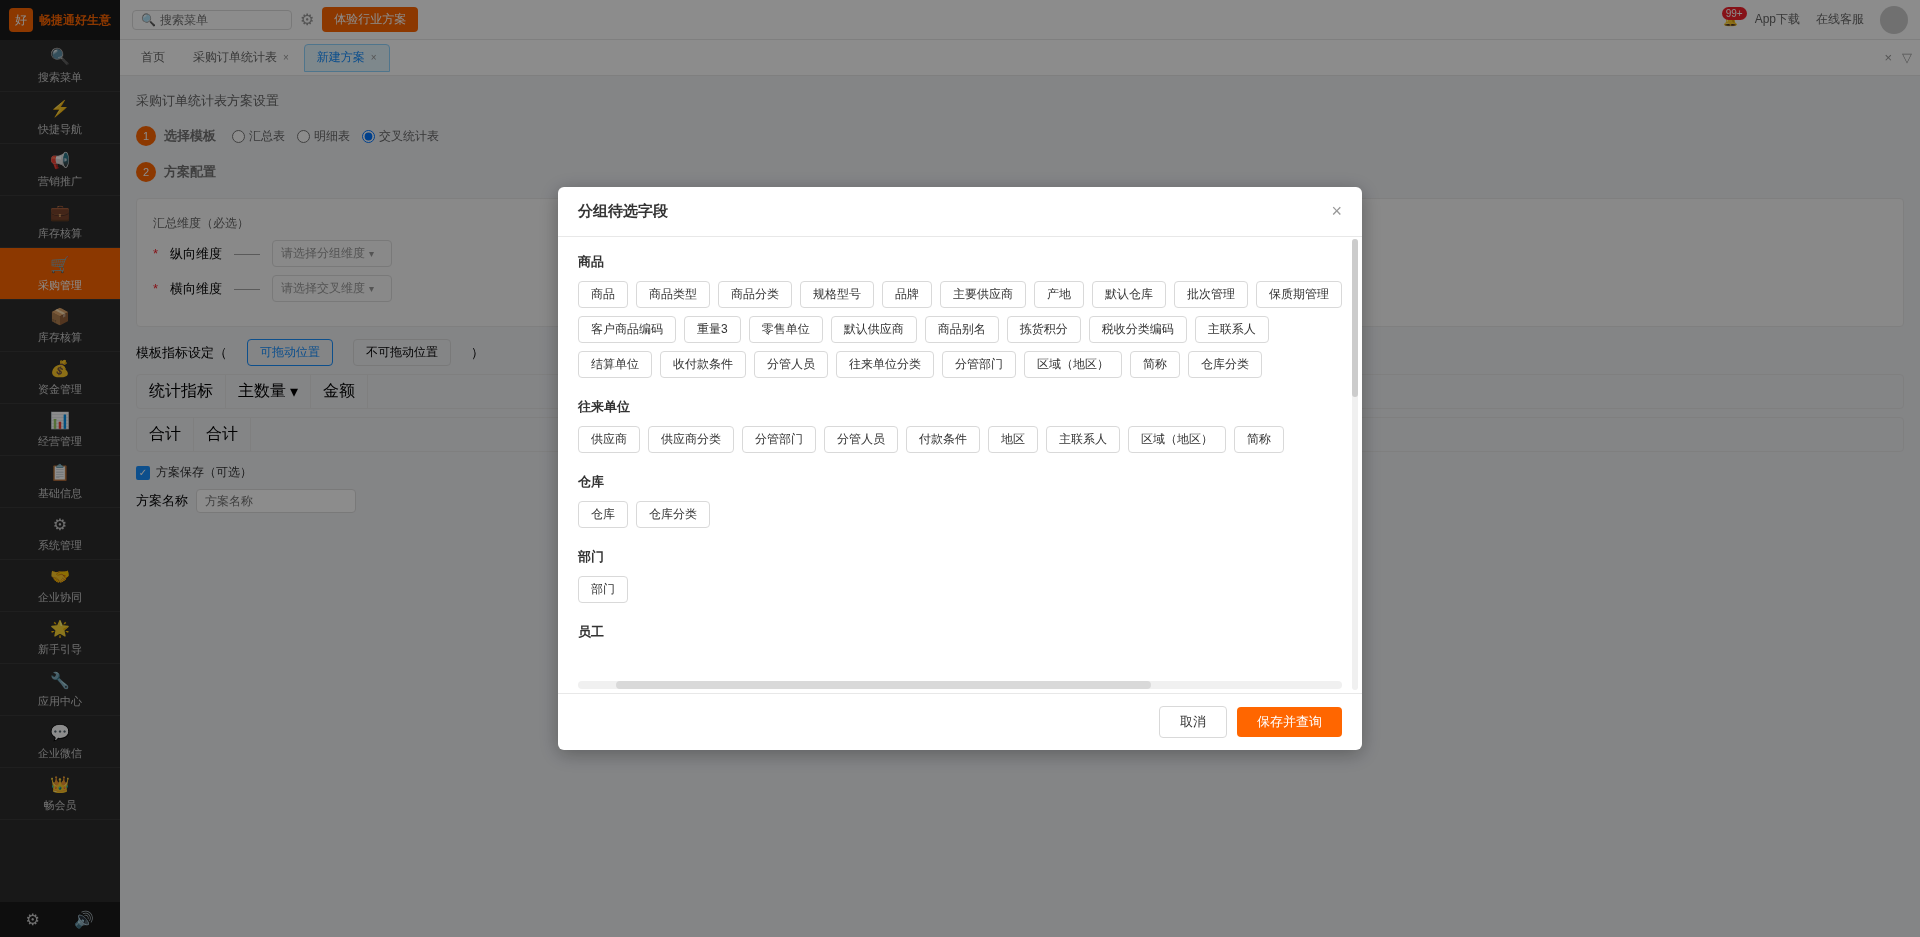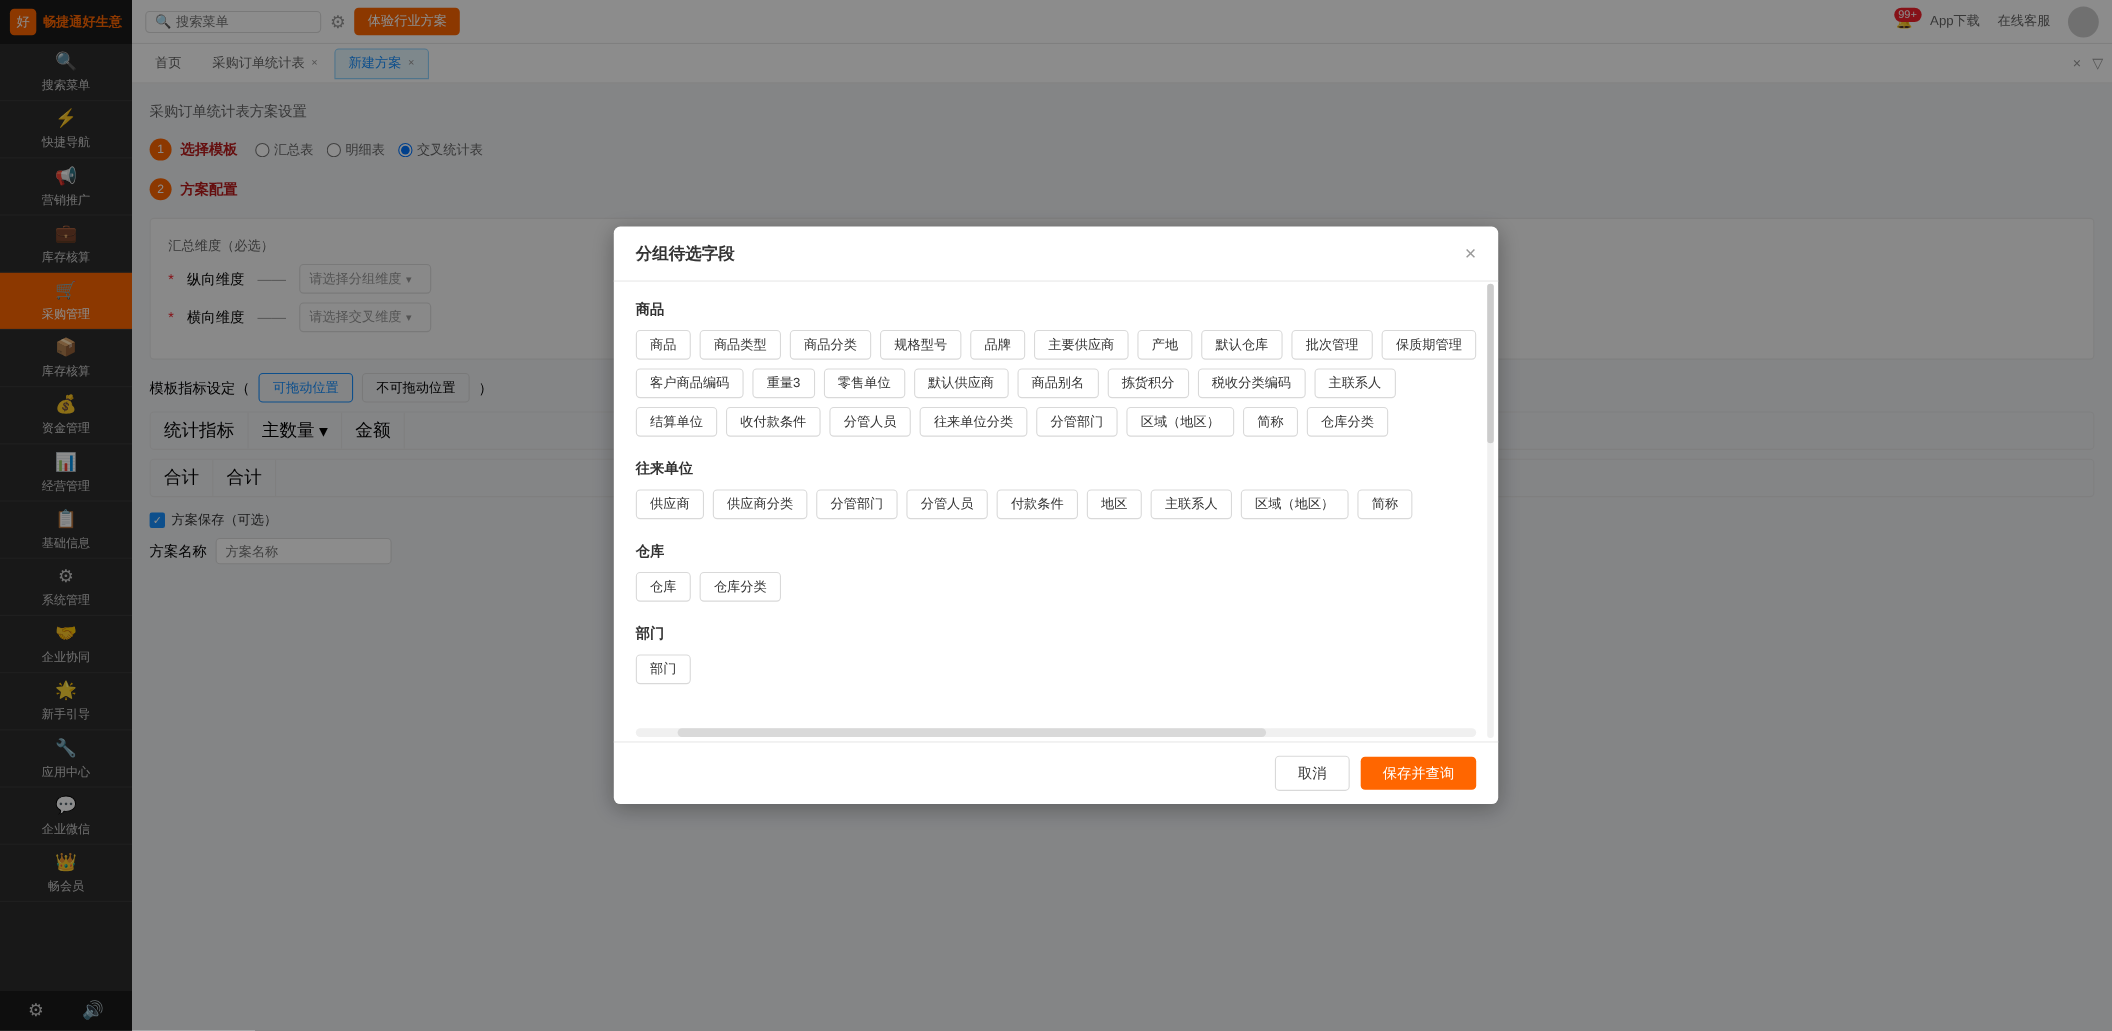--- a/index.html
+++ b/index.html
@@ -112,21 +112,21 @@
       min-height: calc(100vh - 76px);
     }
 
     
     .page-title { font-size: 13px; color: #666; margin-bottom: 16px; }
 
     
     .steps { display: flex; align-items: center; gap: 16px; margin-bottom: 16px; }
     .step { display: flex; align-items: center; gap: 8px; }
     .step-num { width: 20px; height: 20px; border-radius: 50%; background: #ff6600; color: white; display: flex; align-items: center; justify-content: center; font-size: 11px; }
-    .step-label { font-size: 13px; color: #b91c1c; font-weight: bold; }
+    .step-label { font-size: 13px; color: #737373; font-weight: bold; }
     .radio-group { display: flex; align-items: center; gap: 12px; }
     .radio-item { display: flex; align-items: center; gap: 4px; font-size: 12px; color: #666; cursor: pointer; }
 
     
     .form-section { background: #f9f9f9; border: 1px solid #e8e8e8; border-radius: 4px; padding: 16px; margin-bottom: 12px; }
     .form-label { font-size: 12px; color: #666; margin-bottom: 8px; }
     .required { color: #f5222d; }
     .form-row { display: flex; align-items: center; gap: 12px; margin-bottom: 8px; }
     .form-input { border: 1px solid #ddd; border-radius: 4px; padding: 4px 8px; font-size: 12px; color: #999; }
 
@@ -386,21 +386,21 @@
       <span class="required">*</span>
       <span>横向维度</span>
       <span style="color:#999;">——</span>
       <div class="select-input">
         <span>请选择交叉维度</span>
         <span class="arrow-down">▾</span>
       </div>
     </div>
   </div>
 
-  <div style="display:flex;align-items:center;gap:8px;margin-bottom:8px;">
+  <div style="display:flex;align-items:center;gap:20px;margin-bottom:8px;">
     <span>模板指标设定（</span>
     <span class="position-tag" style="color:#1890ff;border-color:#1890ff;">可拖动位置</span>
     <span class="position-tag">不可拖动位置</span>
     <span>）</span>
   </div>
 
   <div class="indicator-row" style="margin-bottom:8px;">
     <div class="indicator-cell">
       <span>统计指标</span>
     </div>
@@ -502,20 +502,24 @@
         </div>
       </div>
 
       <div class="field-group">
         <div class="field-group-title">部门</div>
         <div class="field-tags">
           <span class="field-tag">部门</span>
         </div>
       </div>
 
+      <div class="field-group">
+        <div class="field-group-title">员工</div>
+
+      </div>
 
     </div>
 
     <div style="padding: 4px 20px 4px;">
       <div style="height:8px;background:#f0f0f0;border-radius:4px;position:relative;">
         <div style="position:absolute;left:5%;width:70%;height:100%;background:#d9d9d9;border-radius:4px;"></div>
       </div>
     </div>
 
     <div class="modal-footer">

